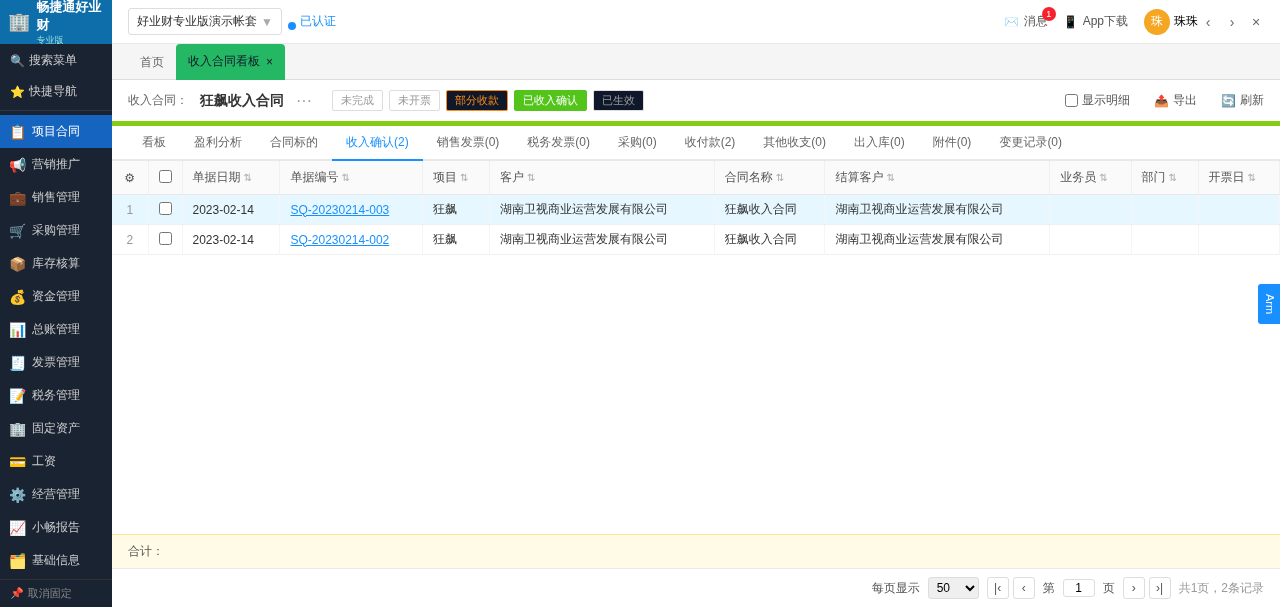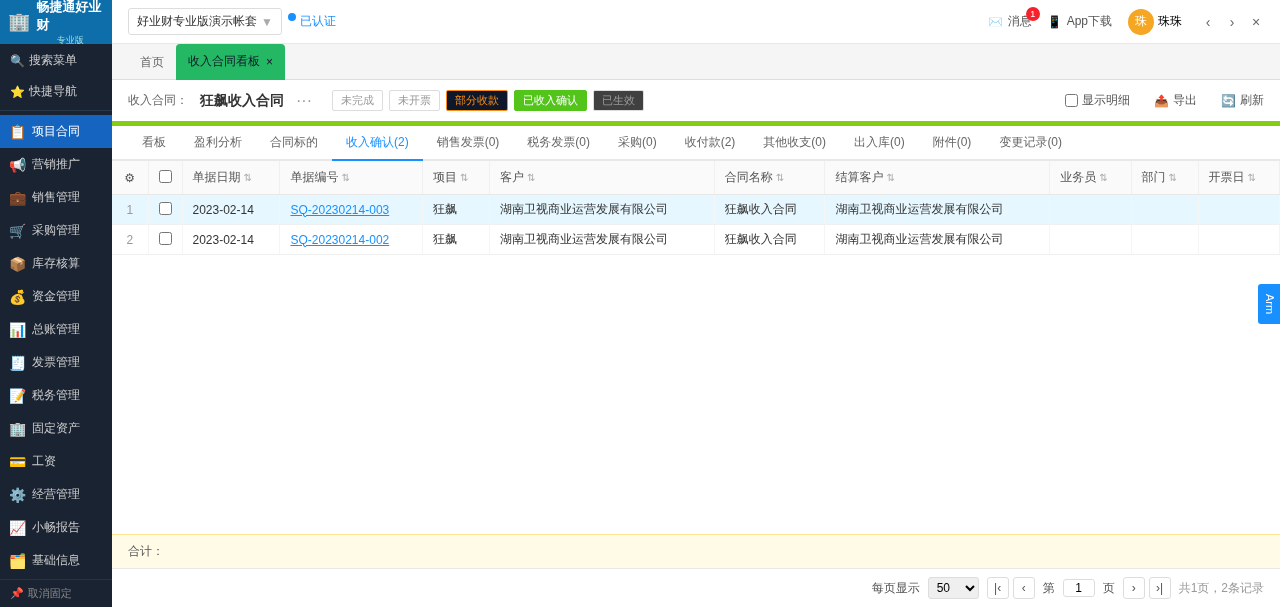--- a/index.html
+++ b/index.html
@@ -2,36 +2,36 @@
 <html><head>
   <meta charset="utf-8">
   <style>
     * { box-sizing: border-box; margin: 0; padding: 0; }
     body { font-family: "Microsoft YaHei", "PingFang SC", sans-serif; font-size: 12px; background: #f0f2f5; display: flex; height: 607px; overflow: hidden; }
 
     
     .sidebar { width: 112px; background: #1a2332; display: flex; flex-direction: column; color: #aab; height: 100%; }
     .sidebar-logo { background: #0d6eaa; padding: 8px; display: flex; align-items: center; gap: 6px; height: 44px; }
     .sidebar-logo-text { color: white; font-size: 13px; font-weight: bold; }
-    .sidebar-logo-sub { color: #9dd; font-size: 9px; text-align: center; }
+    .sidebar-logo-sub { color: #9dd; font-size: 9px; }
     .sidebar-search { display: flex; align-items: center; gap: 4px; padding: 8px 10px; color: #ccc; font-size: 12px; cursor: pointer; }
     .sidebar-nav { display: flex; align-items: center; gap: 4px; padding: 6px 10px; color: #ccc; font-size: 12px; cursor: pointer; }
     .sidebar-item { display: flex; align-items: center; gap: 6px; padding: 8px 10px; color: #ccc; font-size: 12px; cursor: pointer; }
     .sidebar-item.active { background: #1565c0; color: white; }
     .sidebar-icon { width: 16px; height: 16px; display: inline-flex; align-items: center; justify-content: center; font-size: 14px; }
     .sidebar-bottom { margin-top: auto; border-top: 1px solid #333; padding: 6px 10px; color: #888; font-size: 11px; display: flex; align-items: center; gap: 4px; cursor: pointer; }
 
     
     .main { flex: 1; display: flex; flex-direction: column; overflow: hidden; }
 
     
-    .topbar { background: white; height: 44px; display: flex; align-items: center; padding: 0 16px; border-bottom: 1px solid #e8e8e8; gap: 18px; }
+    .topbar { background: white; height: 44px; display: flex; align-items: center; padding: 0 16px; border-bottom: 1px solid #e8e8e8; gap: 2px; }
     .topbar-breadcrumb { display: flex; align-items: center; gap: 6px; flex: 1; }
     .topbar-selector { display: flex; align-items: center; gap: 4px; border: 1px solid #ddd; border-radius: 3px; padding: 4px 8px; font-size: 12px; color: #333; cursor: pointer; }
-    .topbar-verified { display: flex; align-items: flex-start; gap: 4px; color: #1890ff; font-size: 12px; }
+    .topbar-verified { display: flex; align-items: flex-end; gap: 4px; color: #1890ff; font-size: 12px; }
     .topbar-verified-dot { width: 8px; height: 8px; border-radius: 50%; background: #1890ff; }
     .topbar-actions { display: flex; align-items: center; gap: 16px; }
     .topbar-action { display: flex; align-items: center; gap: 4px; color: #555; font-size: 12px; cursor: pointer; position: relative; }
     .badge { position: absolute; top: -6px; right: -8px; background: #f5222d; color: white; border-radius: 50%; width: 14px; height: 14px; font-size: 9px; display: flex; align-items: center; justify-content: center; }
     .topbar-user { display: flex; align-items: center; gap: 4px; cursor: pointer; }
     .avatar { width: 26px; height: 26px; border-radius: 50%; background: #f5a623; display: flex; align-items: center; justify-content: center; color: white; font-size: 12px; }
     .window-controls { display: flex; gap: 8px; align-items: center; }
     .win-btn { width: 16px; height: 16px; display: flex; align-items: center; justify-content: center; cursor: pointer; color: #666; font-size: 14px; }
 
     
@@ -45,21 +45,21 @@
 
     
     .contract-header { padding: 10px 16px; display: flex; align-items: center; gap: 12px; border-bottom: 5px solid #84cc16; }
     .contract-more { color: #999; cursor: pointer; font-size: 16px; }
     .status-tags { display: flex; gap: 6px; margin-left: 8px; }
     .status-tag { padding: 2px 8px; border-radius: 2px; font-size: 11px; border: 1px solid; cursor: pointer; }
     .tag-incomplete { color: #999; border-color: #ddd; background: white; }
     .tag-noinvoice { color: #999; border-color: #ddd; background: white; }
     .tag-partial { color: #fa8c16; border-color: #fa8c16; background: #0f172a; }
     .tag-confirmed { color: #fff; border-color: #52c41a; background: #52c41a; }
-    .tag-effective { color: #999; border-color: #ddd; background: #404040; }
+    .tag-effective { color: #999; border-color: #ddd; background: #0f172a; }
     .header-right { margin-left: auto; display: flex; align-items: center; gap: 24px; }
     .header-btn { display: flex; align-items: center; gap: 4px; color: #555; font-size: 12px; cursor: pointer; }
     .checkbox-label { display: flex; align-items: center; gap: 4px; color: #555; font-size: 12px; }
 
     
     .inner-tabs { display: flex; border-bottom: 2px solid #e8e8e8; padding: 0 16px; gap: 0; }
     .inner-tab { padding: 8px 14px; font-size: 12px; color: #666; cursor: pointer; border-bottom: 2px solid transparent; margin-bottom: -2px; white-space: nowrap; }
     .inner-tab.active { color: #1890ff; border-bottom-color: #1890ff; font-weight: 500; }
 
     

